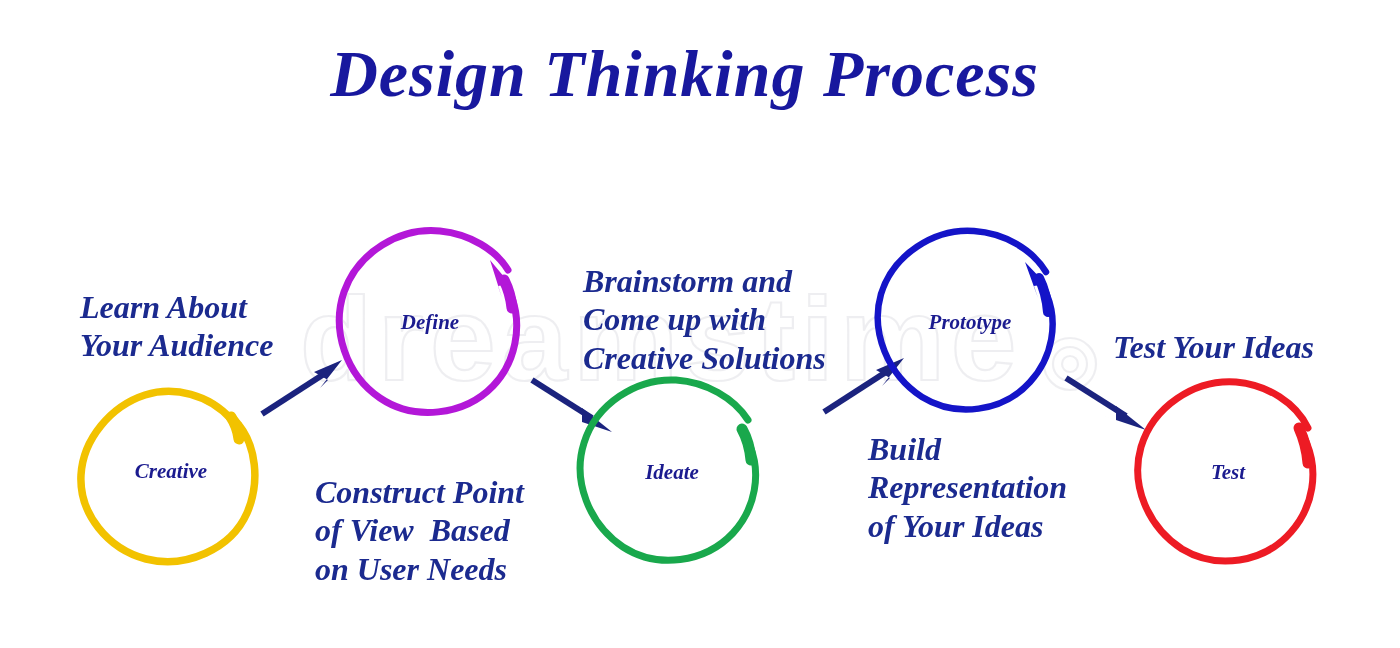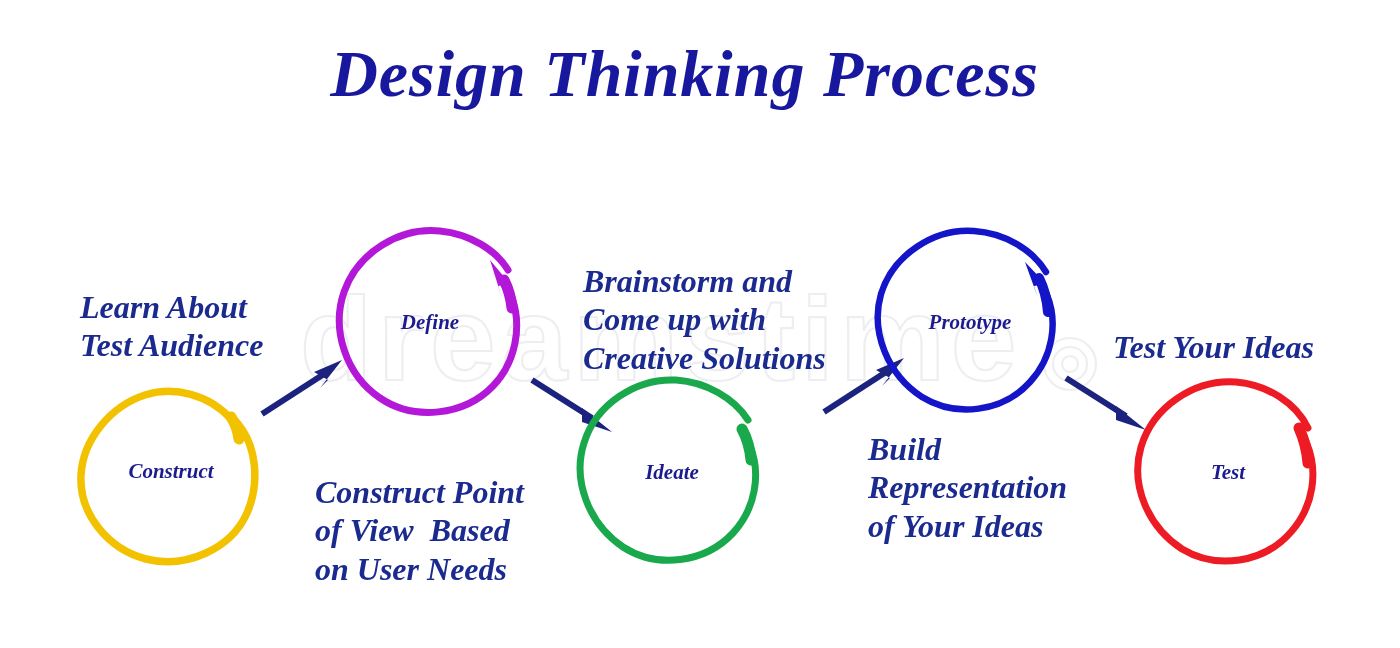--- a/index.html
+++ b/index.html
@@ -116,24 +116,24 @@
     <svg viewBox="0 0 200 200">
       <path d="M 161 49
                C 138 23, 103 15, 74 24
                C 40 35, 12 68, 10 104
                C 8 143, 37 178, 75 188
                C 115 198, 160 178, 176 142
                C 190 110, 184 74, 168 54
                C 166 51, 163 48, 160 46" fill="none" stroke="#F2C200" stroke-width="7.5" stroke-linecap="round"></path>
       <path d="M 160 46 C 164 52, 167 60, 168 68" fill="none" stroke="#F2C200" stroke-width="11" stroke-linecap="round"></path>
     </svg>
-    <div class="stage-label">Construct</div>
+    <div class="stage-label">Creative</div>
   </div>
   <div class="caption" style="left:80px; top:288px;">Learn About
-Test Audience</div>
+Your Audience</div>
 
   <svg class="arrow" style="left:258px; top:358px; width:90px; height:62px;" viewBox="0 0 90 62">
     <line x1="4" y1="56" x2="66" y2="16" stroke="#1b237e" stroke-width="6"></line>
     <polygon points="84,2 56,14 70,22 62,30" fill="#1b237e"></polygon>
   </svg>
 
   <div class="stage" style="left:330px; top:222px;">
     <svg viewBox="0 0 200 200">
       <path d="M 178 48
                C 166 28, 140 12, 110 9

